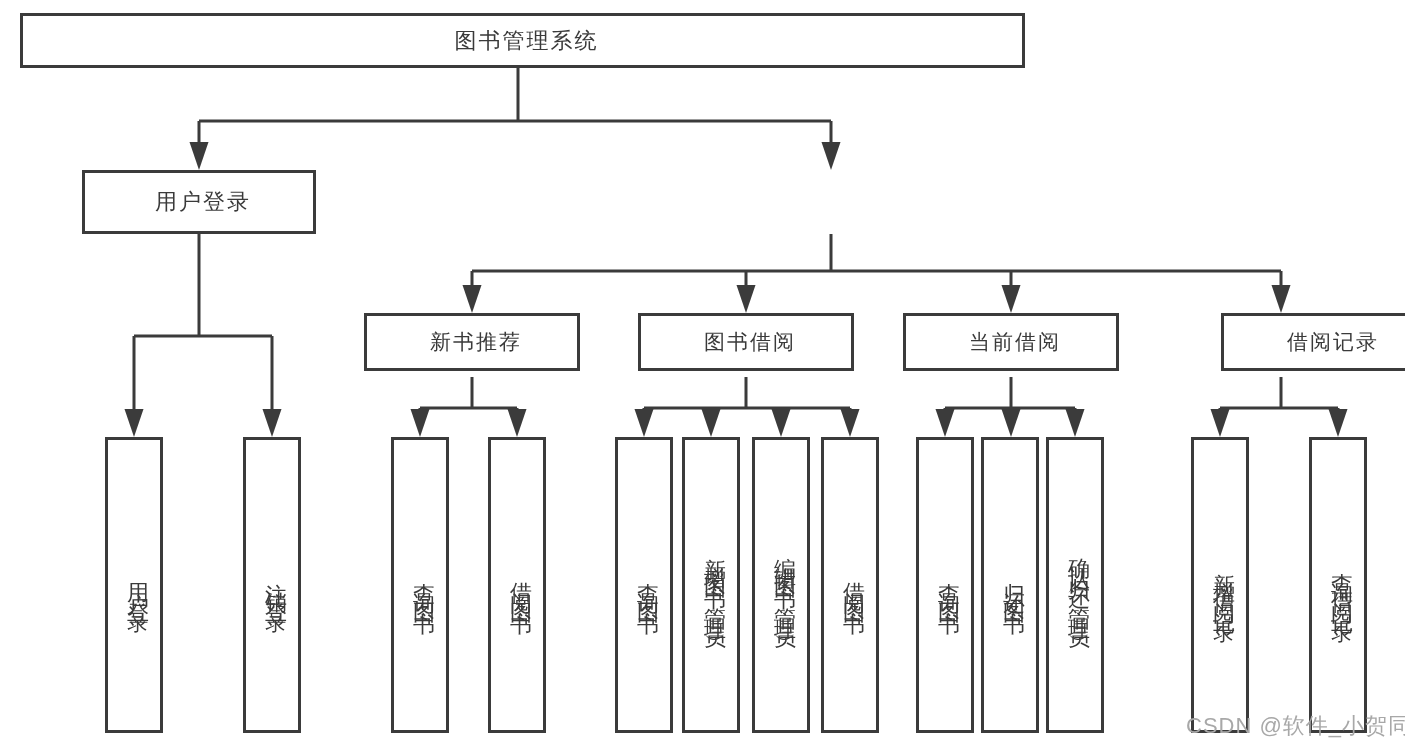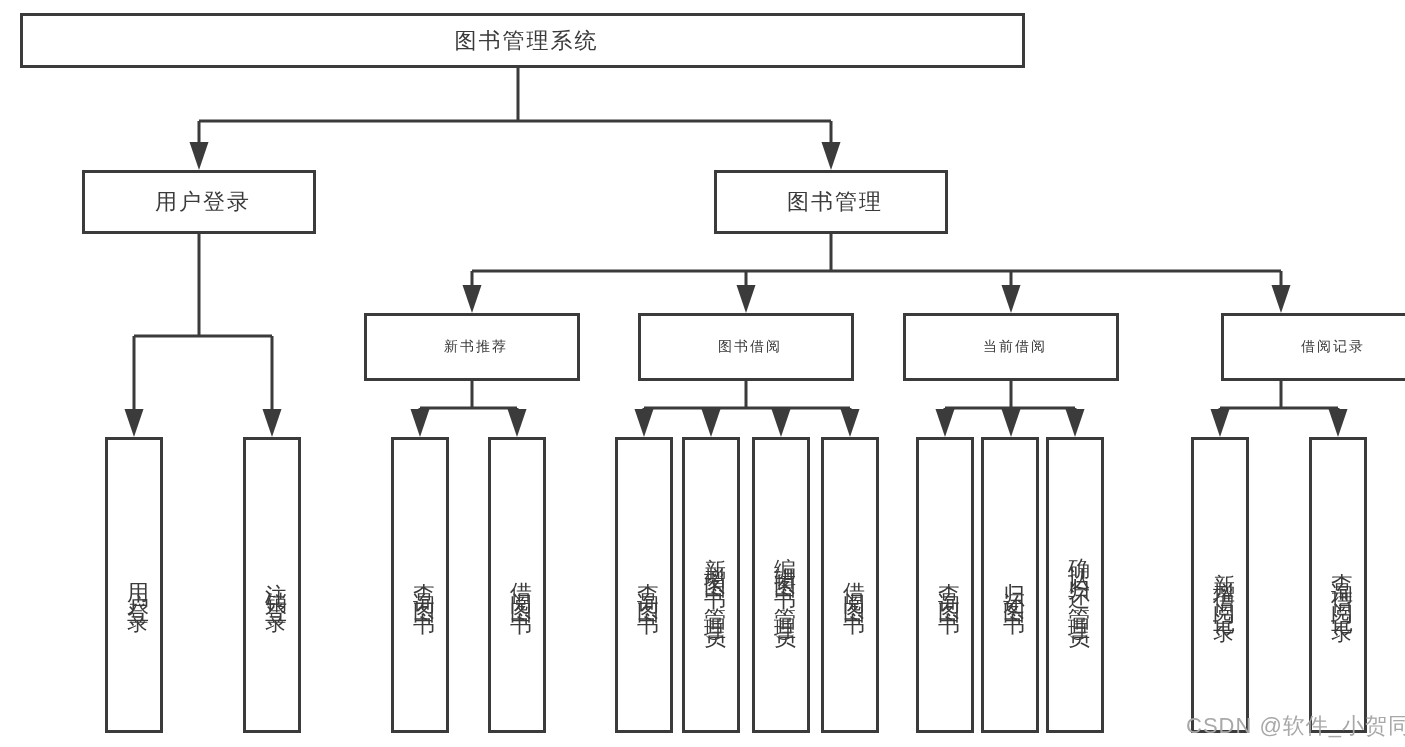--- a/index.html
+++ b/index.html
@@ -25,21 +25,21 @@
     background:var(--bg);
     border:3px solid var(--line);
     color:var(--text);
     display:flex;align-items:center;justify-content:center;
     z-index:2;
     padding-left:8px;
   }
   .hnode{font-size:22px;letter-spacing:2px;white-space:nowrap;}
   .root{left:20px;top:13px;width:1005px;height:55px;}
   .lvl1{top:170px;height:64px;}
-  .lvl2{top:313px;height:68px;width:216px;font-size:14px;}
+  .lvl2{top:313px;height:58px;width:216px;font-size:21px;}
   .leaf{top:437px;height:296px;width:58px;}
   .vtext{
     writing-mode:vertical-lr;
     text-orientation:mixed;
     font-size:22px;
     letter-spacing:10px;
     line-height:1;
     white-space:nowrap;
   }
   .watermark{
@@ -103,21 +103,20 @@
     <g>
       <path d="M1281 377 V408 M1220 408 H1338 M1220 408 V412 M1338 408 V412"></path>
       <polygon points="1210.5,409 1229.5,409 1220,437"></polygon>
       <polygon points="1328.5,409 1347.5,409 1338,437"></polygon>
     </g>
   </svg>
 
   <div class="node root hnode">图书管理系统</div>
 
   <div class="node lvl1 hnode" style="left:82px;width:234px;">用户登录</div>
-  <div class="node lvl1 hnode" style="left:714px;width:234px;">图书管理</div>
 
   <div class="node lvl2 hnode" style="left:364px;">新书推荐</div>
   <div class="node lvl2 hnode" style="left:638px;">图书借阅</div>
   <div class="node lvl2 hnode" style="left:903px;">当前借阅</div>
   <div class="node lvl2 hnode" style="left:1173px;margin-left:48px;">借阅记录</div>
 
   <div class="node leaf" style="left:105px;">
     <span class="vtext">用户登录</span>
   </div>
   <div class="node leaf" style="left:243px;">

